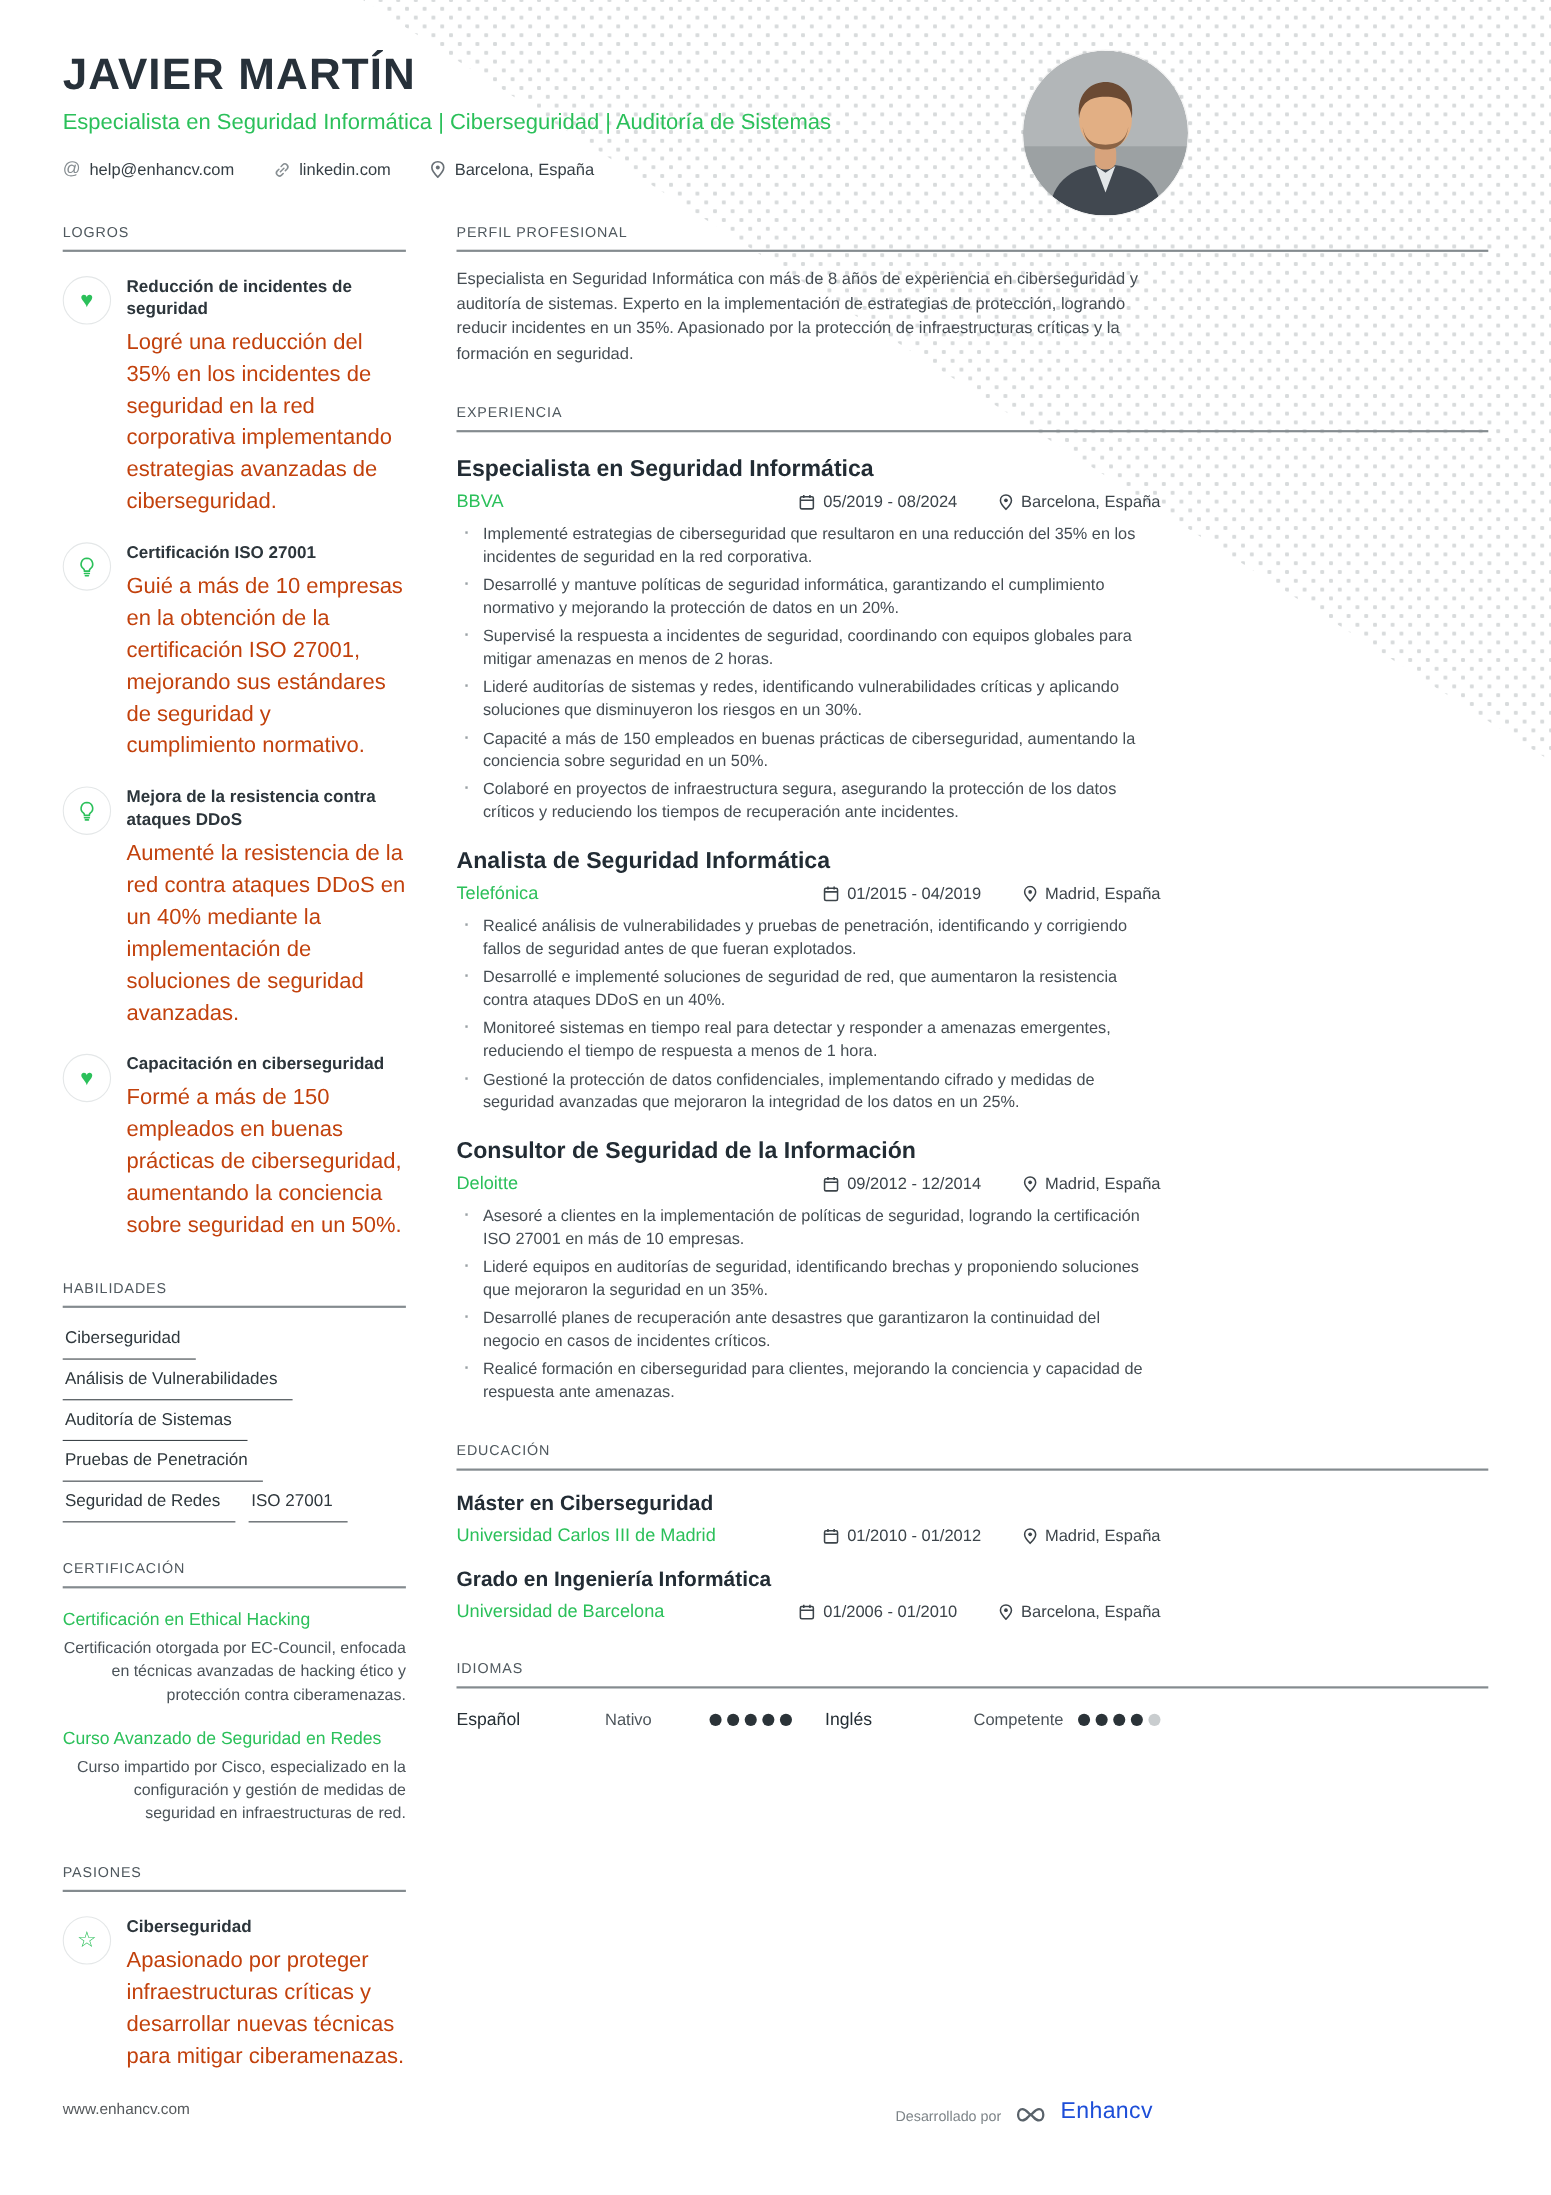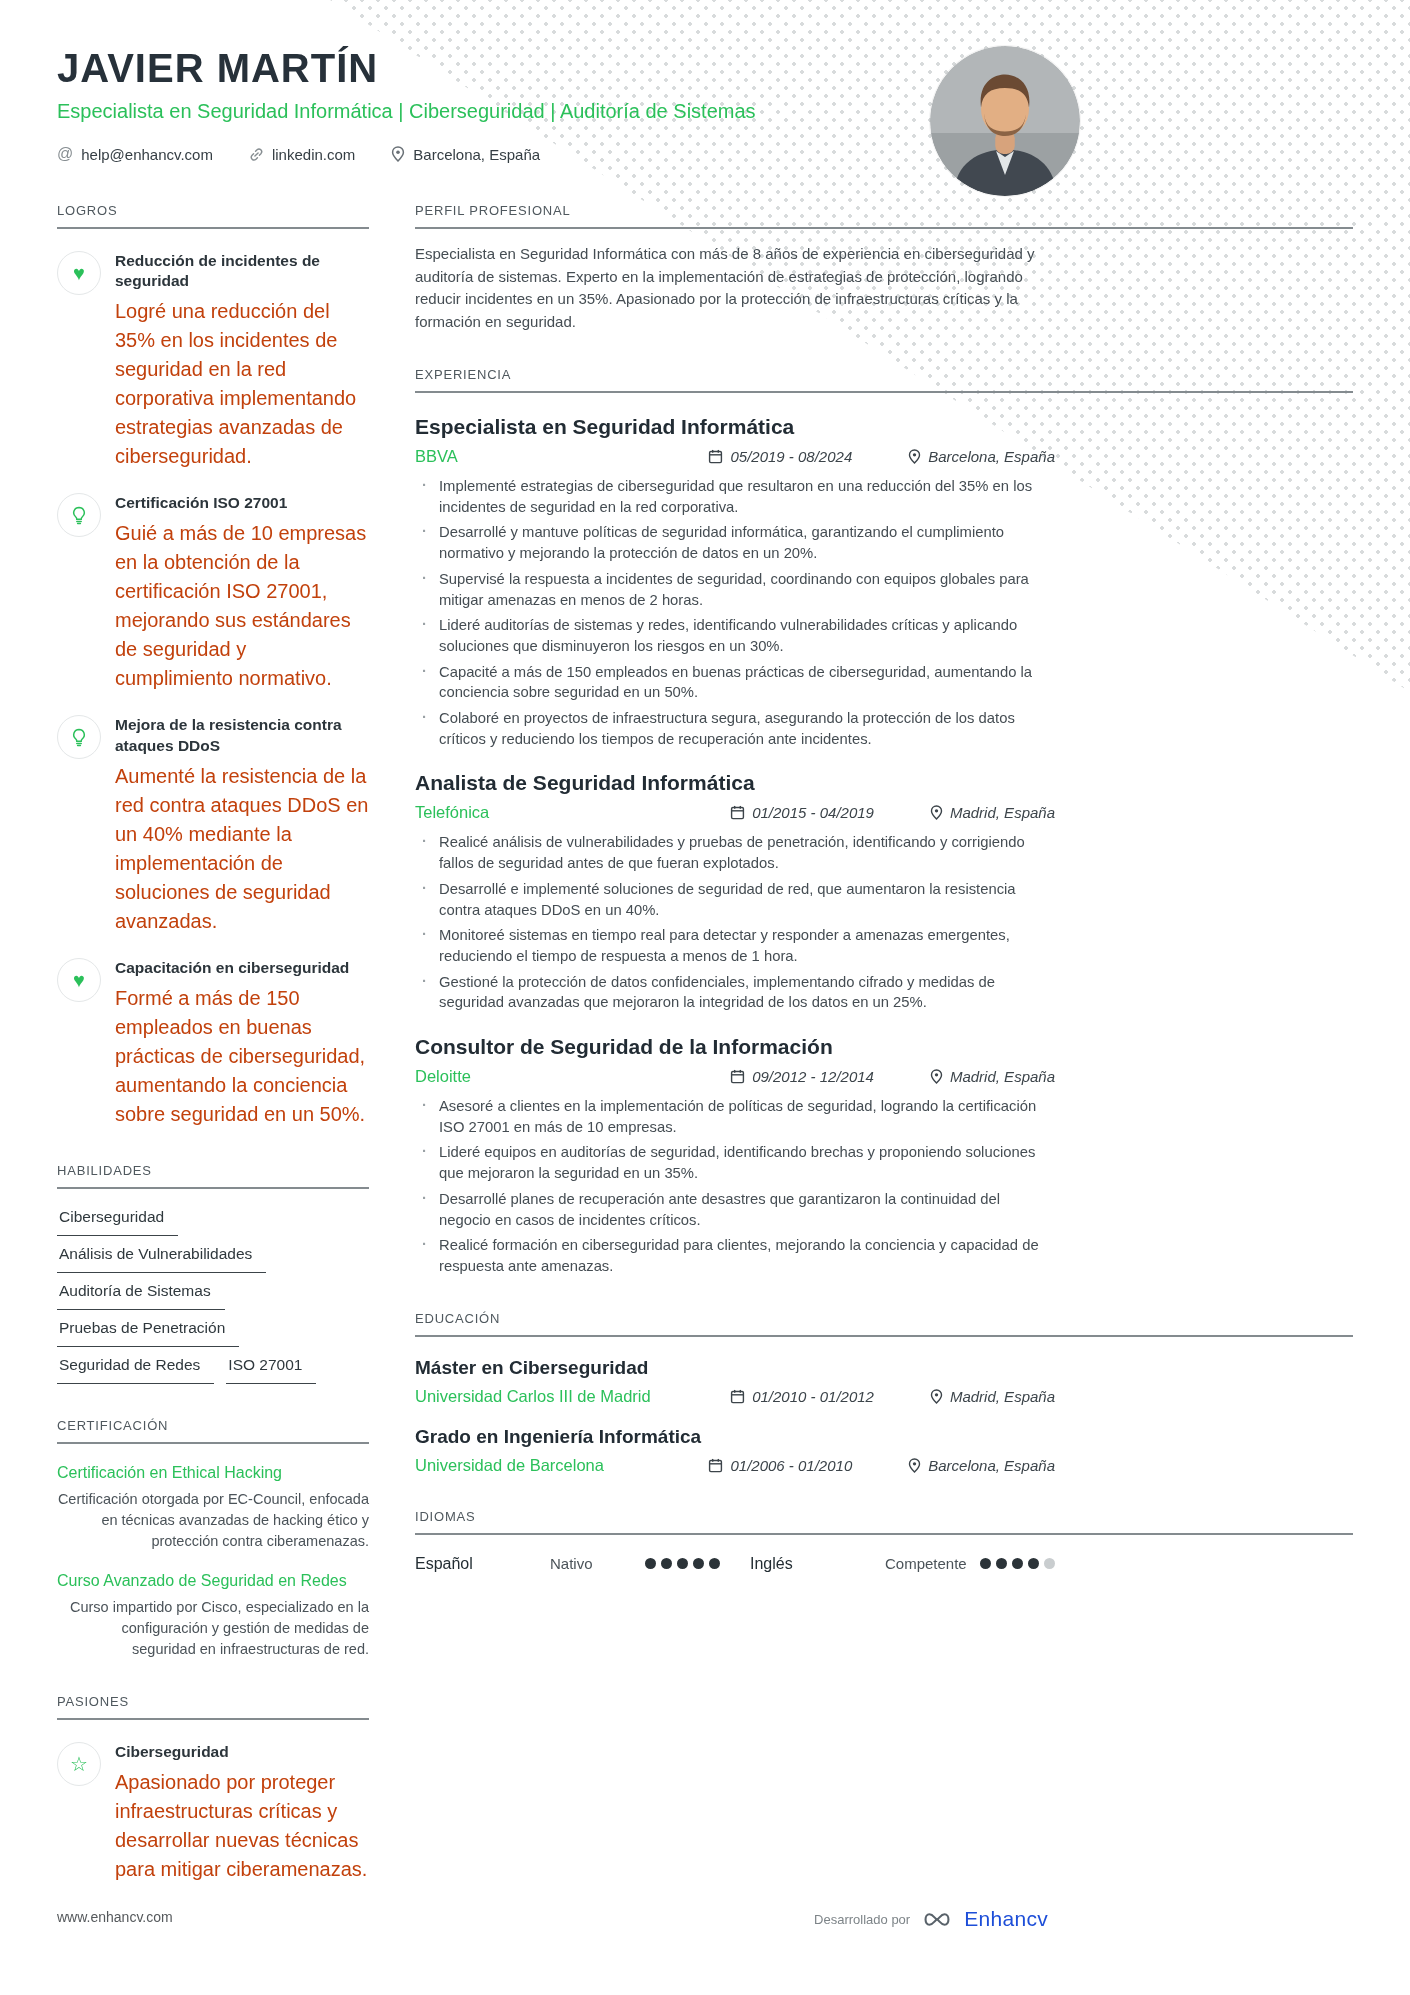--- a/index.html
+++ b/index.html
@@ -47,38 +47,38 @@
   
   .cert-item{margin-top:20px;}
   .cert-title{color:#2bc05a;font-size:16px;margin-bottom:7px;}
   .cert-text{font-size:14.5px;line-height:1.45;color:#4b5359;text-align:right;}
   
   .perfil-text{font-size:15px;line-height:1.5;color:#454d53;margin:14px 0 0;max-width:640px;}
   .job{margin-top:22px;}
   .job-title{font-size:21px;color:#222c34;font-weight:bold;}
   .job-meta{display:flex;justify-content:space-between;align-items:center;max-width:640px;margin-top:8px;}
   .company{color:#2bc05a;font-size:16.5px;}
-  .meta-right{display:flex;gap:56px;color:#3c444a;font-size:15px;font-style:italic;}
+  .meta-right{display:flex;gap:38px;color:#3c444a;font-size:15px;}
   .meta-item{display:inline-flex;align-items:center;gap:7px;white-space:nowrap;}
   .bullets{list-style:none;margin:10px 0 0;padding:0;max-width:640px;}
   .bullets li{position:relative;padding-left:24px;font-size:14.8px;line-height:1.4;color:#454d53;margin-bottom:5px;}
   .bullets li::before{content:"·";position:absolute;left:7px;top:-1px;color:#9aa1a5;font-weight:bold;}
   .degree{margin-top:20px;}
   .degree-title{font-size:19px;color:#222c34;font-weight:bold;}
   
   .lang-row{display:flex;gap:30px;margin-top:20px;max-width:640px;}
   .lang{flex:1;display:flex;align-items:center;}
   .lang-name{font-size:16px;color:#232d33;width:135px;}
   .lang-level{font-size:15px;color:#4b5359;flex:1;}
   .lang-dots{display:flex;gap:5px;}
   .dot{width:11px;height:11px;border-radius:50%;background:#c9cdcf;}
   .dot.filled{background:#2b3338;}
   
   .footer-left{position:absolute;left:57px;bottom:70px;font-size:14px;color:#55595c;}
-  .footer-right{position:absolute;right:362px;bottom:64px;display:flex;align-items:center;gap:10px;}
+  .footer-right{position:absolute;right:362px;bottom:64px;display:flex;align-items:flex-end;gap:10px;}
   .powered{font-size:13px;color:#7d8488;}
   .brand{font-size:21px;color:#1d4ed8;letter-spacing:.3px;}
   svg{display:block;}
 </style>
 </head>
 <body>
 
 <div class="page">
   <div class="dots-pattern"></div>
 

